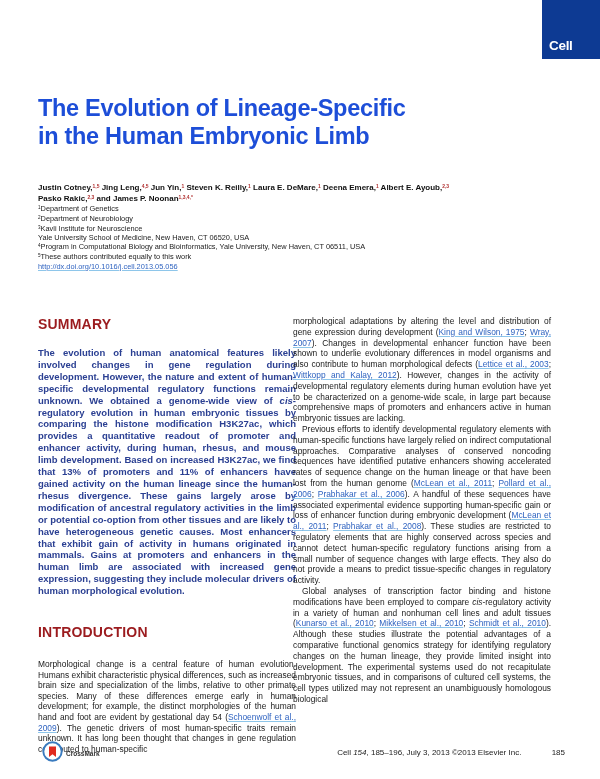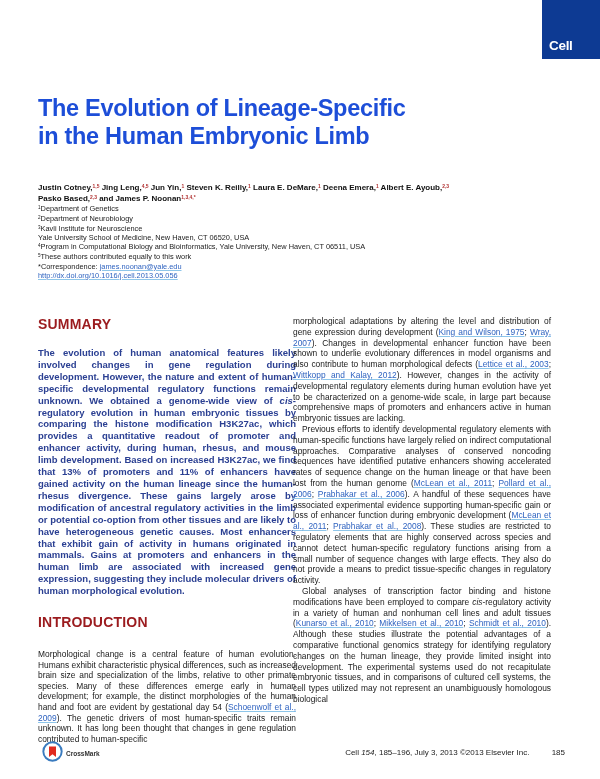--- a/index.html
+++ b/index.html
@@ -21,54 +21,53 @@
   .affil-line{white-space:nowrap;}
   .sup{font-size:0.62em;position:relative;top:-0.45em;}
   .supr{font-size:0.62em;position:relative;top:-0.45em;color:#b03030;}
   .i{font-style:italic;}
   .lnk{color:var(--link-blue);text-decoration:underline;text-decoration-color:#8ec6ea;text-decoration-thickness:1px;cursor:pointer;}
   .col{position:absolute;top:316px;width:258px;text-align:justify;}
   .col-left{left:38px;}
   .col-right{left:293px;}
   .sec-head{font-size:14px;font-weight:bold;color:var(--heading-red);text-align:left;letter-spacing:0.2px;}
   .summary-par{margin-top:15px;font-size:9.5px;font-weight:bold;line-height:11.9px;color:var(--summary-blue);}
-  .intro-head{margin-top:17px;}
+  .intro-head{margin-top:27px;}
   .intro-par{margin-top:19px;font-size:8.4px;line-height:10.6px;color:#1a1a1a;}
   .body-par{font-size:8.4px;line-height:10.8px;color:#1a1a1a;margin:0;}
   .body-par.indent{text-indent:9px;}
   .crossmark{position:absolute;left:42px;top:741px;display:flex;align-items:center;gap:3px;}
   .cm-label{font-size:6.5px;color:#333;font-weight:bold;}
   .footer-cite{position:absolute;right:35px;top:748px;font-size:8px;color:#222;white-space:nowrap;}
-  .page-num{margin-left:20px;}
+  .page-num{margin-left:28px;}
 </style>
 </head>
 <body>
 
 <div class="badge">
   <span class="badge-label">Cell</span>
 </div>
 
 <div class="title">
   <div>The Evolution of Lineage-Specific</div>
   <div>in the Human Embryonic Limb</div>
 </div>
 
 <div class="authors">
   <div><span>Justin Cotney,</span><span class="supr">1,5</span><span> Jing Leng,</span><span class="supr">4,5</span><span> Jun Yin,</span><span class="supr">1</span><span> Steven K. Reilly,</span><span class="supr">1</span><span> Laura E. DeMare,</span><span class="supr">1</span><span> Deena Emera,</span><span class="supr">1</span><span> Albert E. Ayoub,</span><span class="supr">2,3</span></div>
-  <div><span>Pasko Based,</span><span class="supr">2,3</span><span> and James P. Noonan</span><span class="supr">1,3,4,*</span></div>
+  <div><span>Pasko Rakic,</span><span class="supr">2,3</span><span> and James P. Noonan</span><span class="supr">1,3,4,*</span></div>
 </div>
 
 <div class="affils">
     <div class="affil-line"><span class="sup">1</span><span>Department of Genetics</span></div>
     <div class="affil-line"><span class="sup">2</span><span>Department of Neurobiology</span></div>
     <div class="affil-line"><span class="sup">3</span><span>Kavli Institute for Neuroscience</span></div>
     <div class="affil-line"><span>Yale University School of Medicine, New Haven, CT 06520, USA</span></div>
     <div class="affil-line"><span class="sup">4</span><span>Program in Computational Biology and Bioinformatics, Yale University, New Haven, CT 06511, USA</span></div>
     <div class="affil-line"><span class="sup">5</span><span>These authors contributed equally to this work</span></div>
-    <div class="affil-line"><span>*Correspondence: </span><a class="lnk">james.noonan@yale.edu</a></div>
     <div class="affil-line"><a class="lnk">http://dx.doi.org/10.1016/j.cell.2013.05.056</a></div>
   </div>
 
 <div class="col col-left">
   <div class="sec-head">SUMMARY</div>
   <p class="summary-par"><span>The evolution of human anatomical features likely involved changes in gene regulation during development. However, the nature and extent of human-specific developmental regulatory functions remain unknown. We obtained a genome-wide view of </span><span class="i">cis</span><span>-regulatory evolution in human embryonic tissues by comparing the histone modification H3K27ac, which provides a quantitative readout of promoter and enhancer activity, during human, rhesus, and mouse limb development. Based on increased H3K27ac, we find that 13% of promoters and 11% of enhancers have gained activity on the human lineage since the human-rhesus divergence. These gains largely arose by modification of ancestral regulatory activities in the limb or potential co-option from other tissues and are likely to have heterogeneous genetic causes. Most enhancers that exhibit gain of activity in humans originated in mammals. Gains at promoters and enhancers in the human limb are associated with increased gene expression, suggesting they include molecular drivers of human morphological evolution.</span></p>
   <div class="sec-head intro-head">INTRODUCTION</div>
   <p class="intro-par"><span>Morphological change is a central feature of human evolution. Humans exhibit characteristic physical differences, such as increased brain size and specialization of the limbs, relative to other primate species. Many of these differences emerge early in human development; for example, the distinct morphologies of the human hand and foot are evident by gestational day 54 (</span><a class="lnk">Schoenwolf et al., 2009</a><span>). The genetic drivers of most human-specific traits remain unknown. It has long been thought that changes in gene regulation contributed to human-specific</span></p>
 </div>
 

